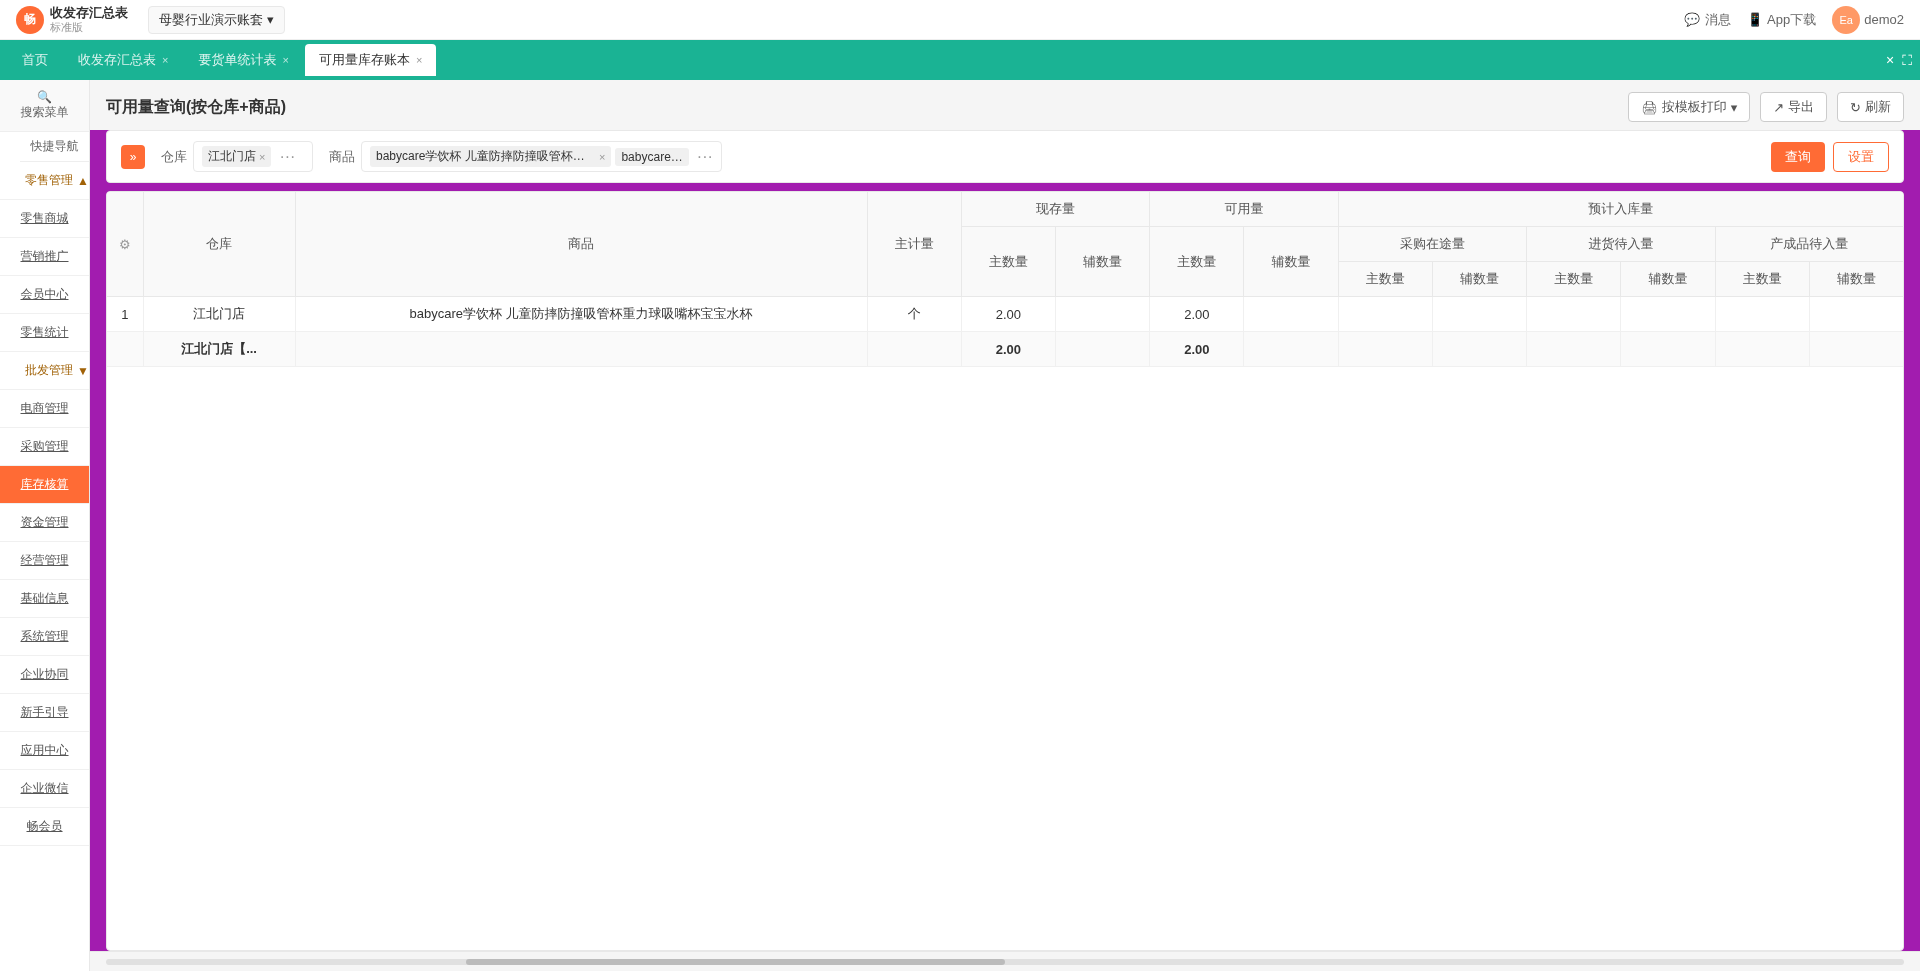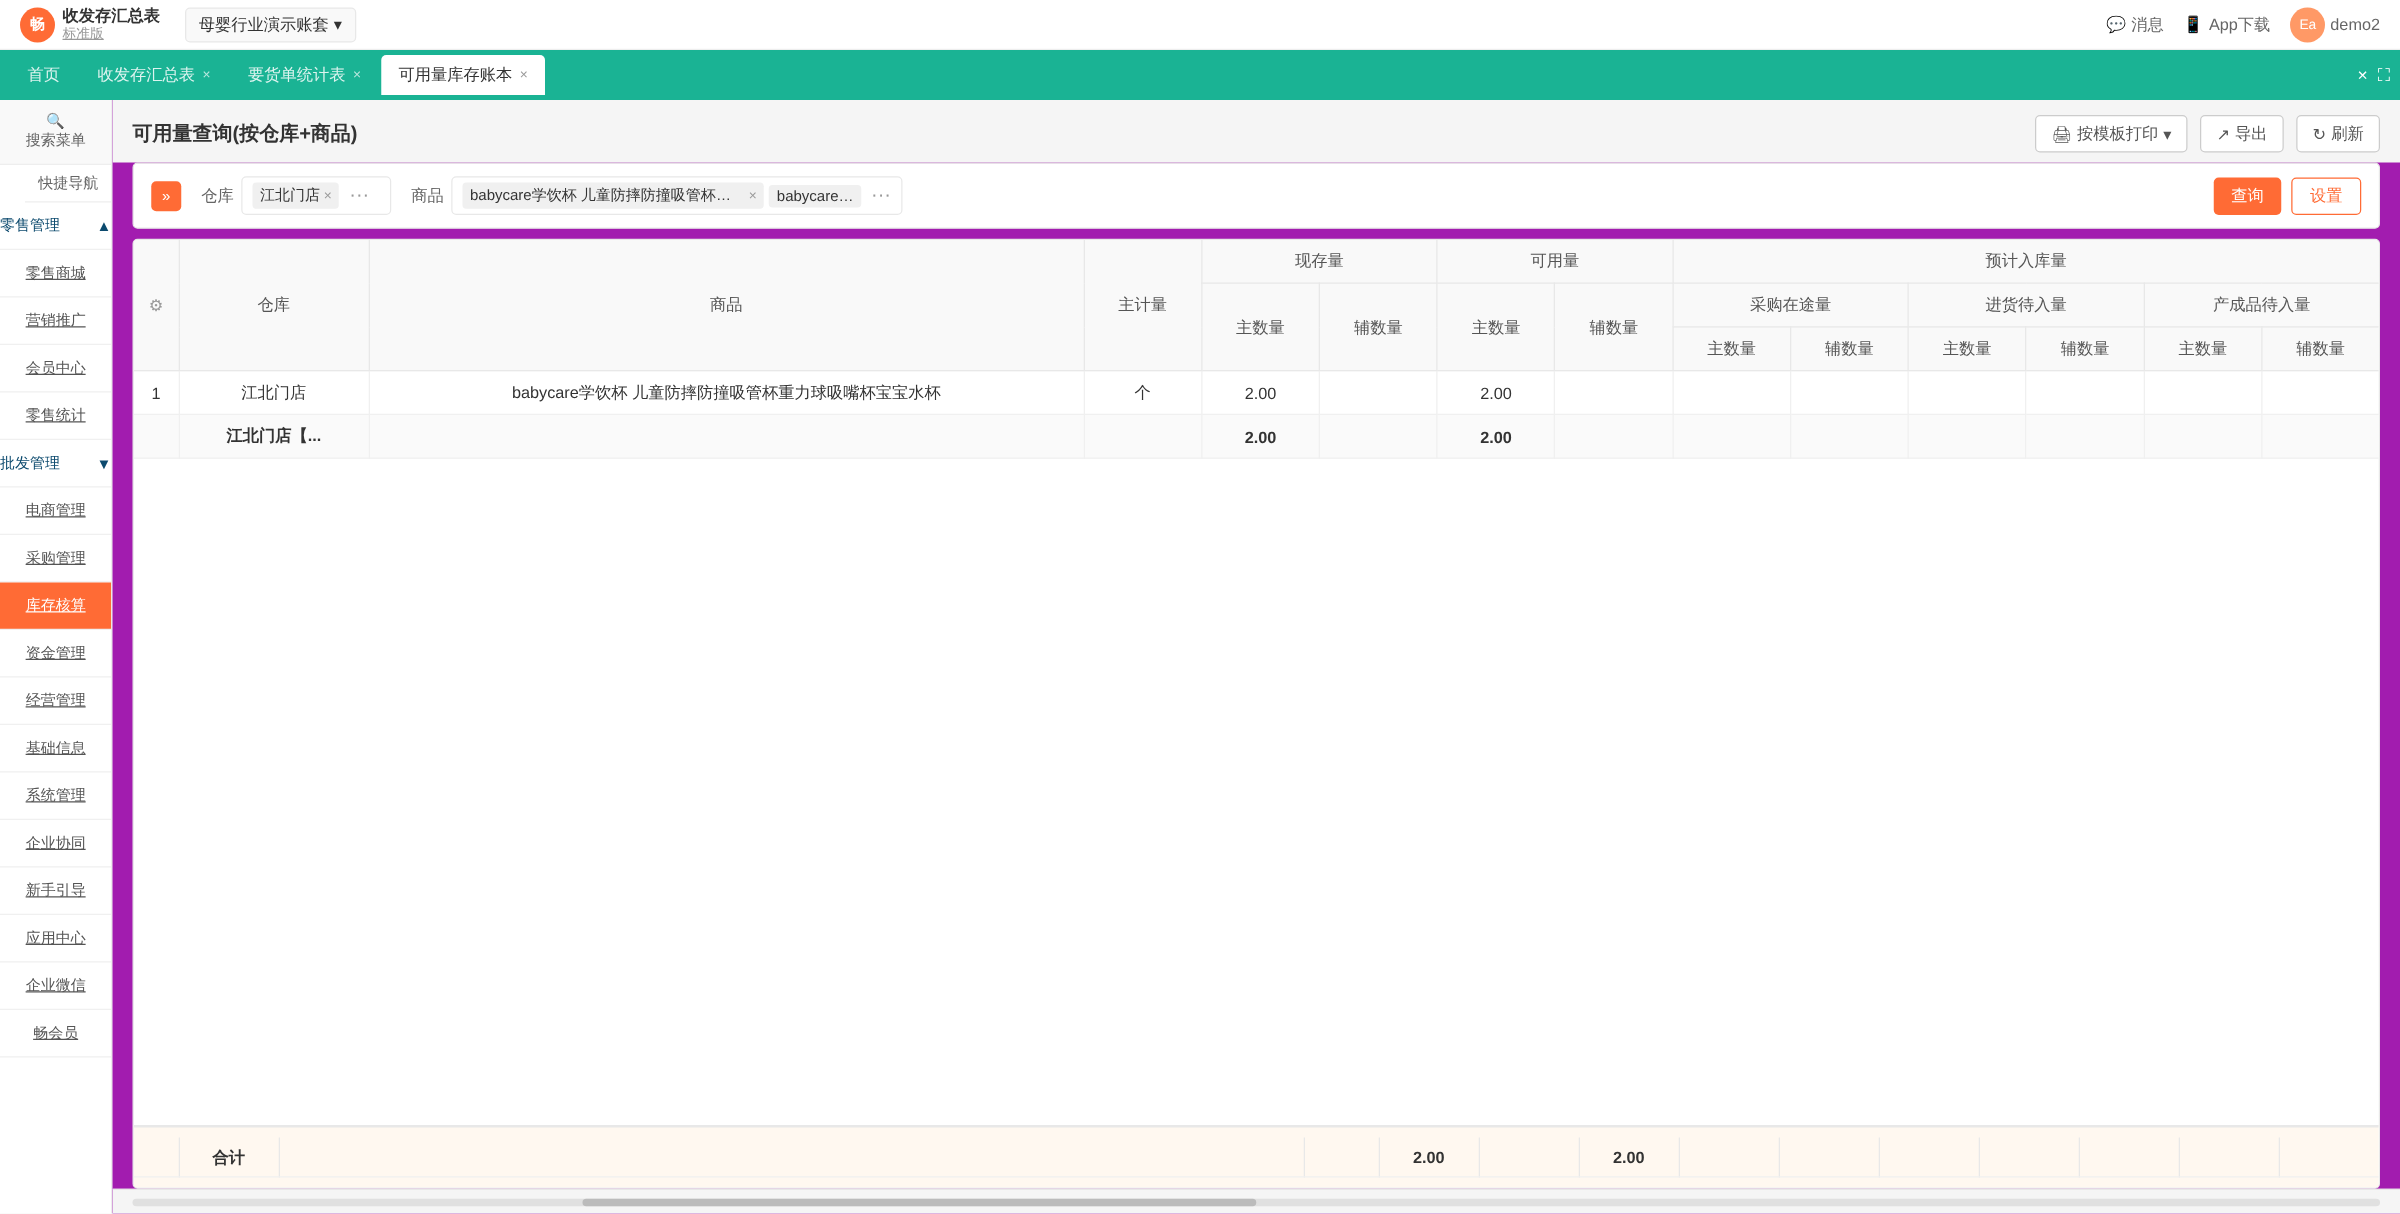--- a/index.html
+++ b/index.html
@@ -98,25 +98,25 @@
       color: #555;
       font-size: 12px;
       border-bottom: 1px solid #f0f0f0;
       text-decoration: underline;
     }
     .sidebar-item.active { background: #ff6b35; color: white; }
     .sidebar-item .item-label { font-size: 12px; }
     .sidebar-group-header {
       display: flex;
       align-items: center;
-      justify-content: space-between;
+      justify-content: flex-end;
       gap: 4px;
       padding: 10px 0;
       font-size: 12px;
-      color: #0c4a6e;
+      color: #a16207;
       cursor: pointer;
       border-bottom: 1px solid #f0f0f0;
     }
 
     
     .content-area {
       flex: 1;
       display: flex;
       flex-direction: column;
       overflow: hidden;
@@ -271,21 +271,21 @@
 <body>
 
 <div class="top-bar">
   <div class="top-bar-left">
     <div class="logo">
       <div class="logo-icon">
         <span>畅</span>
       </div>
       <div class="logo-text">
         <div class="main">收发存汇总表</div>
-        <div style="font-size:11px;color:#999;text-decoration:underline;">标准版</div>
+        <div style="font-size:11px;color:#999;">标准版</div>
       </div>
     </div>
     <div class="industry-selector">
       <span>母婴行业演示账套</span>
       <span>▾</span>
     </div>
   </div>
   <div class="top-bar-right">
     <div class="top-right-item">
       <span>💬</span>
@@ -513,42 +513,20 @@
             <td></td>
             <td></td>
             <td></td>
             <td></td>
             <td></td>
           </tr>
         </tbody>
       </table>
       <div style="flex:1;"></div>
 
-      <div class="table-footer">
-        <table style="width:100%; border-collapse:collapse;">
-          <tbody>
-              <tr>
-            <td style="width:36px; padding:6px 10px; border-right:1px solid #e8e8e8;"></td>
-            <td style="width:80px; padding:6px 10px; font-weight:bold; border-right:1px solid #e8e8e8;">合计</td>
-            <td style="min-width:220px; border-right:1px solid #e8e8e8;"></td>
-            <td style="width:60px; border-right:1px solid #e8e8e8;"></td>
-            <td style="width:80px; text-align:center; font-weight:bold; border-right:1px solid #e8e8e8;">2.00</td>
-            <td style="width:80px; border-right:1px solid #e8e8e8;"></td>
-            <td style="width:80px; text-align:center; font-weight:bold; border-right:1px solid #e8e8e8;">2.00</td>
-            <td style="width:80px; border-right:1px solid #e8e8e8;"></td>
-            <td style="width:80px; border-right:1px solid #e8e8e8;"></td>
-            <td style="width:80px; border-right:1px solid #e8e8e8;"></td>
-            <td style="width:80px; border-right:1px solid #e8e8e8;"></td>
-            <td style="width:80px; border-right:1px solid #e8e8e8;"></td>
-            <td style="width:80px; border-right:1px solid #e8e8e8;"></td>
-            <td style="width:80px;"></td>
-          </tr>
-        </tbody>
-          </table>
-      </div>
     </div>
 
     <div class="bottom-bar">
       <div class="scroll-track">
         <div class="scroll-thumb"></div>
       </div>
     </div>
 
   </div>
 </div>

